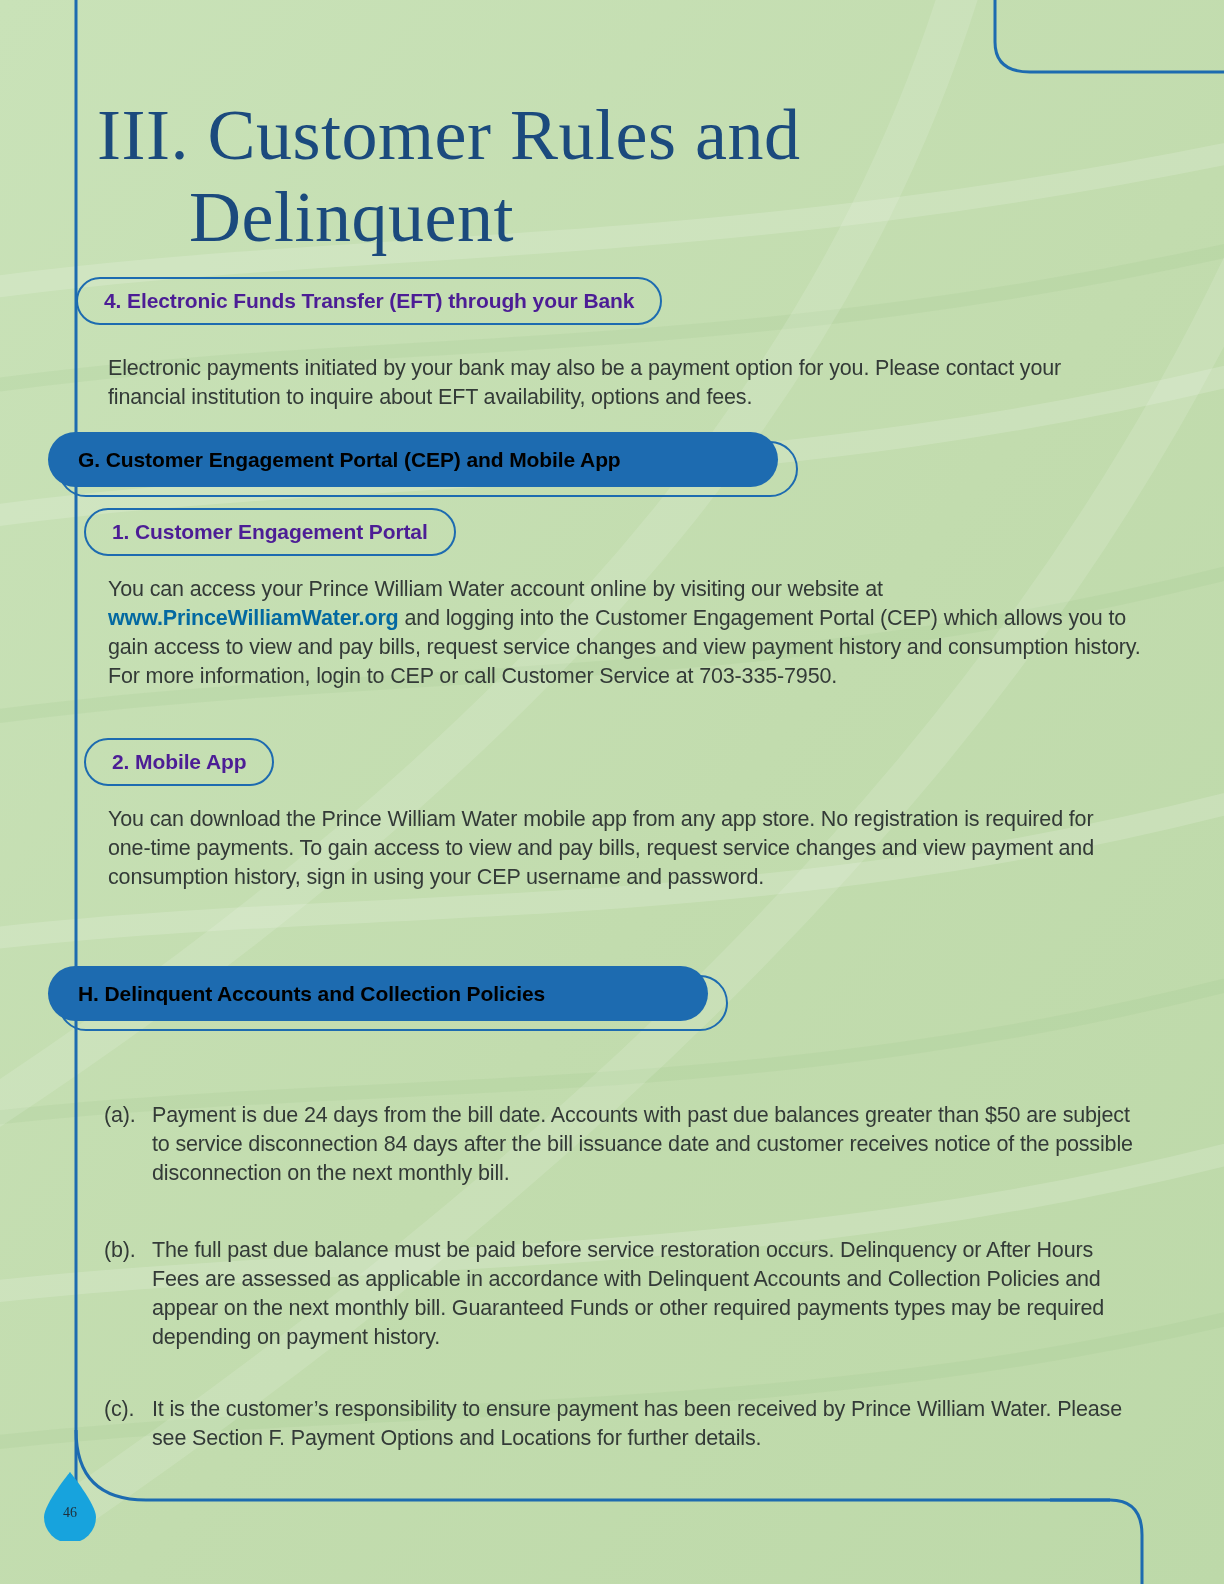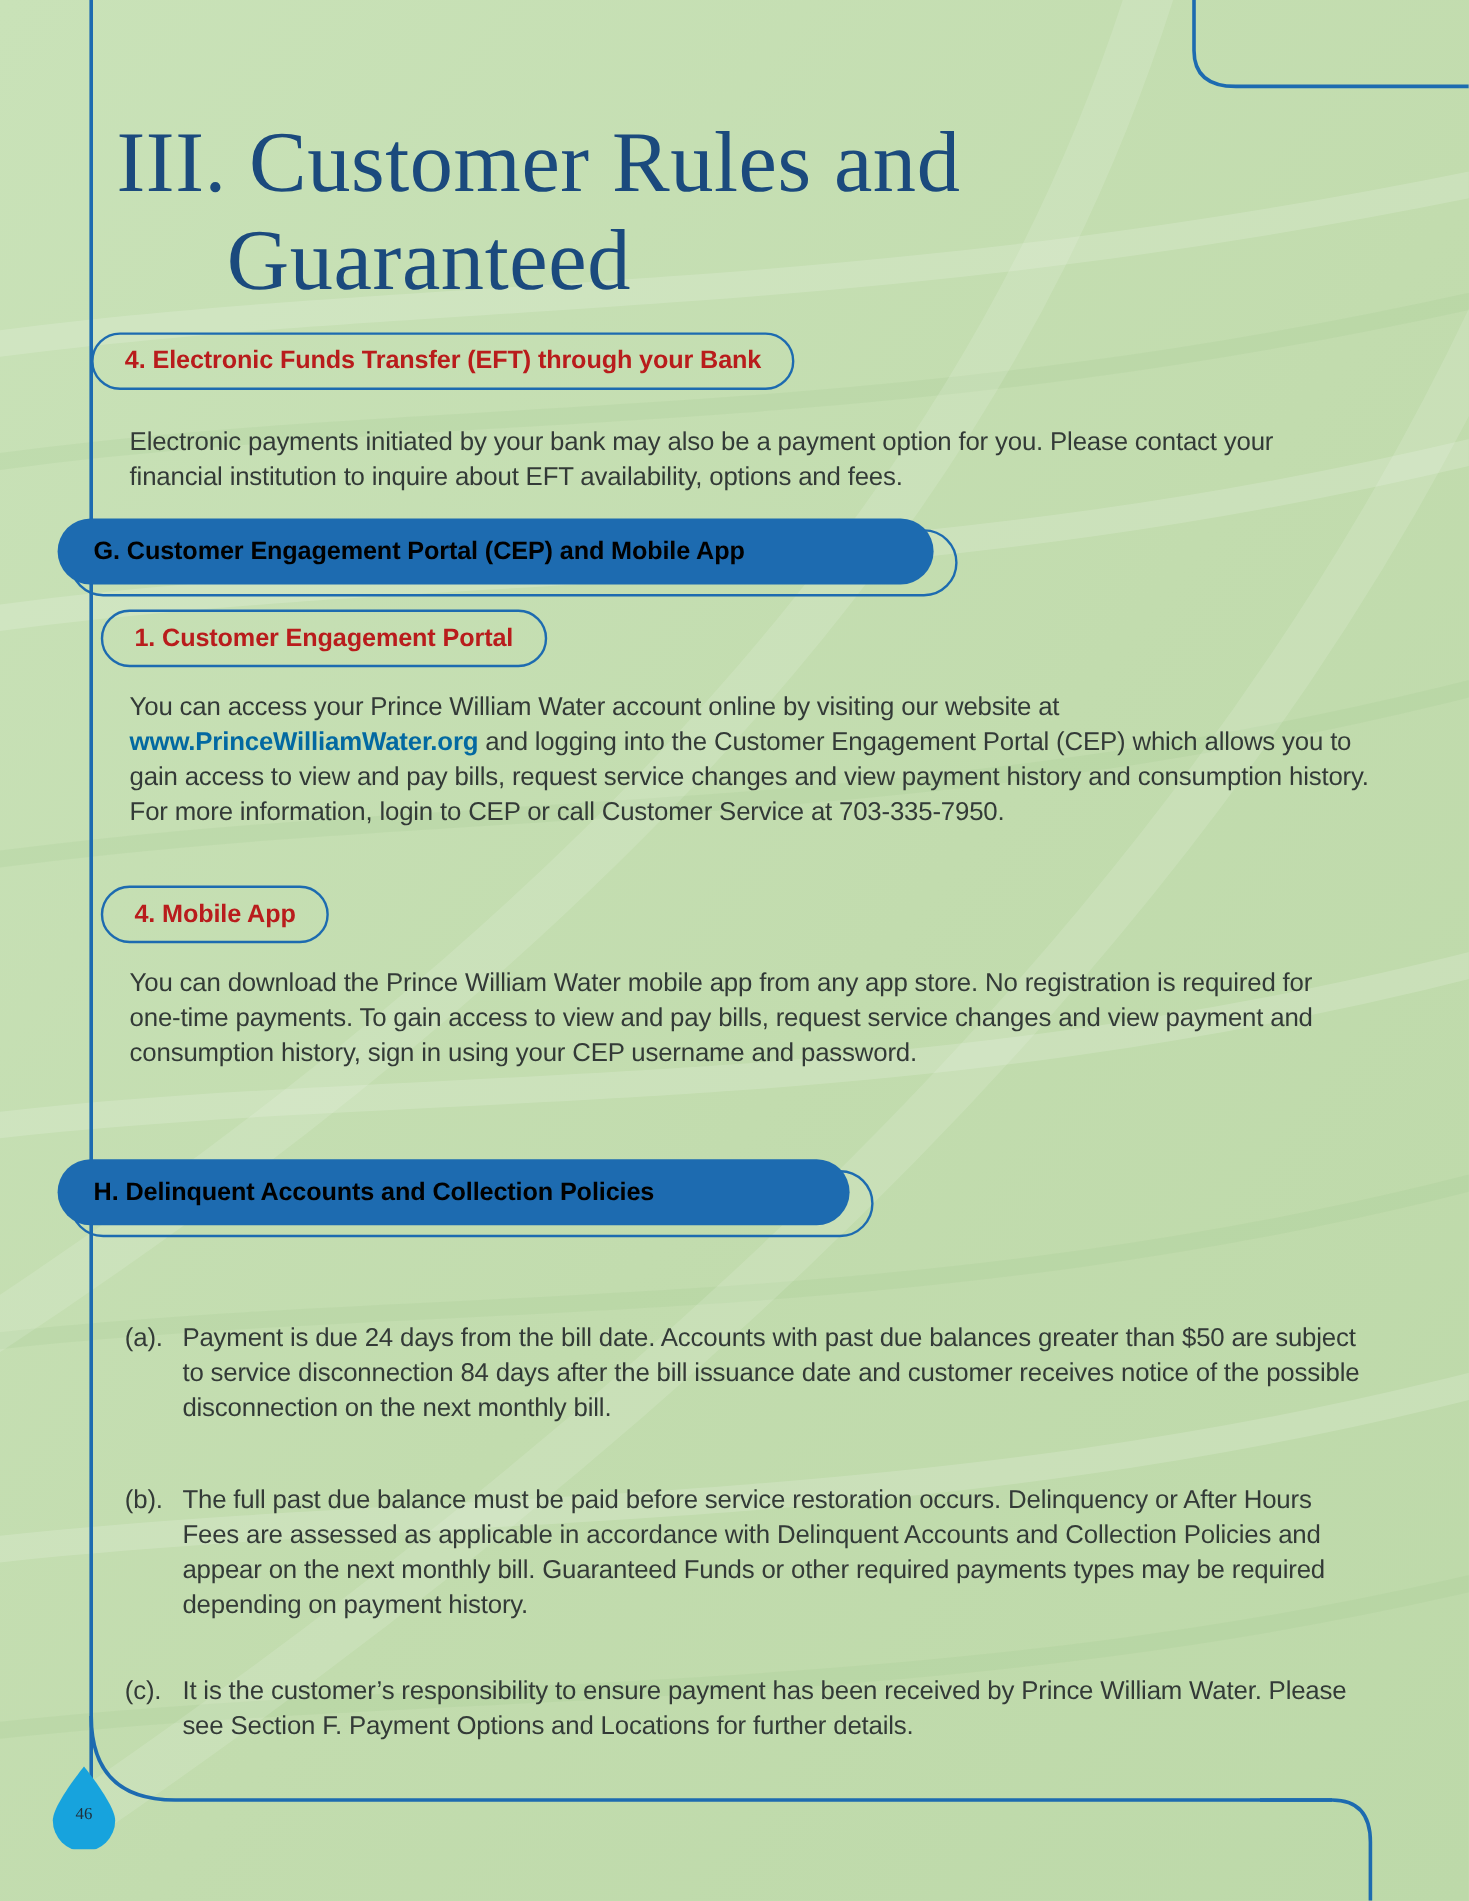--- a/index.html
+++ b/index.html
@@ -58,21 +58,21 @@
   }
 
   
   .pill {
     position: absolute;
     box-sizing: border-box;
     display: flex;
     align-items: center;
     border: 2px solid #1d6bb0;
     border-radius: 999px;
-    color: #b91c1c;
+    color: #4c1d95;
     font-weight: bold;
     letter-spacing: -0.1px;
     white-space: nowrap;
   }
   .pill.sub {
     background: transparent;
     font-size: 21px;
     padding: 0 26px;
   }
 
@@ -196,21 +196,21 @@
 
   <path d="M 1050 1500 L 1110 1500 Q 1142 1500 1142 1535 L 1142 1584" fill="none" stroke="#1d6bb0" stroke-width="3"></path>
 
   <path d="M 995 0 L 995 42 Q 995 72 1030 72 L 1224 72" fill="none" stroke="#1d6bb0" stroke-width="3"></path>
 </svg>
 
 <div id="page">
 
   <h1 class="page-title">
     <span>III. Customer Rules and</span>
-    <span class="line2">Guaranteed</span>
+    <span class="line2">Delinquent</span>
   </h1>
 
   <div class="pill sub" style="left:76px; top:277px; height:48px;">
     <span>4.  Electronic Funds Transfer (EFT) through your Bank</span>
   </div>
 
   <p class="para" style="left:108px; top:354px; width:1030px; margin:0;">Electronic payments initiated by your bank may also be a payment option for you. Please contact your financial institution to inquire about EFT availability, options and fees.</p>
 
   <div class="pill-major" style="left:48px; top:432px; width:750px; height:66px;">
     <div class="outline" style="width:740px; height:56px;"></div>
@@ -221,21 +221,21 @@
 
   <div class="pill sub" style="left:84px; top:508px; height:48px;">
     <span>1. Customer Engagement Portal</span>
   </div>
 
   <p class="para" style="left:108px; top:575px; width:1045px; margin:0;">
     <span>You can access your Prince William Water account online by visiting our website at </span><b>www.PrinceWilliamWater.org</b><span> and logging into the Customer Engagement Portal (CEP) which allows you to gain access to view and pay bills, request service changes and view payment history and consumption history. For more information, login to CEP or call Customer Service at 703-335-7950.</span>
   </p>
 
   <div class="pill sub" style="left:84px; top:738px; height:48px;">
-    <span>4. Mobile App</span>
+    <span>2. Mobile App</span>
   </div>
 
   <p class="para" style="left:108px; top:805px; width:1025px; margin:0;">You can download the Prince William Water mobile app from any app store. No registration is required for one-time payments.  To gain access to view and pay bills, request service changes and view payment and consumption history, sign in using your CEP username and password.</p>
 
   <div class="pill-major" style="left:48px; top:966px; width:680px; height:66px;">
     <div class="outline" style="width:670px; height:56px;"></div>
     <div class="fill" style="width:660px; height:55px;">
       <span>H. Delinquent Accounts and Collection Policies</span>
     </div>
   </div>

